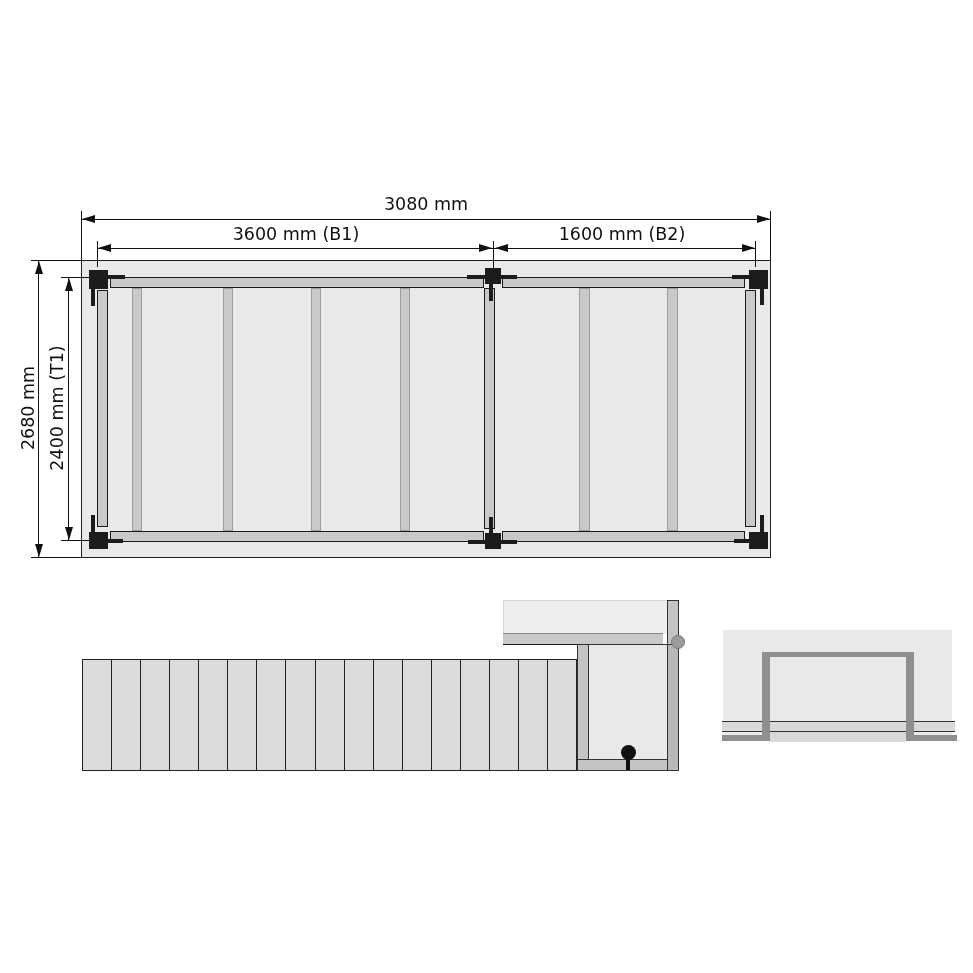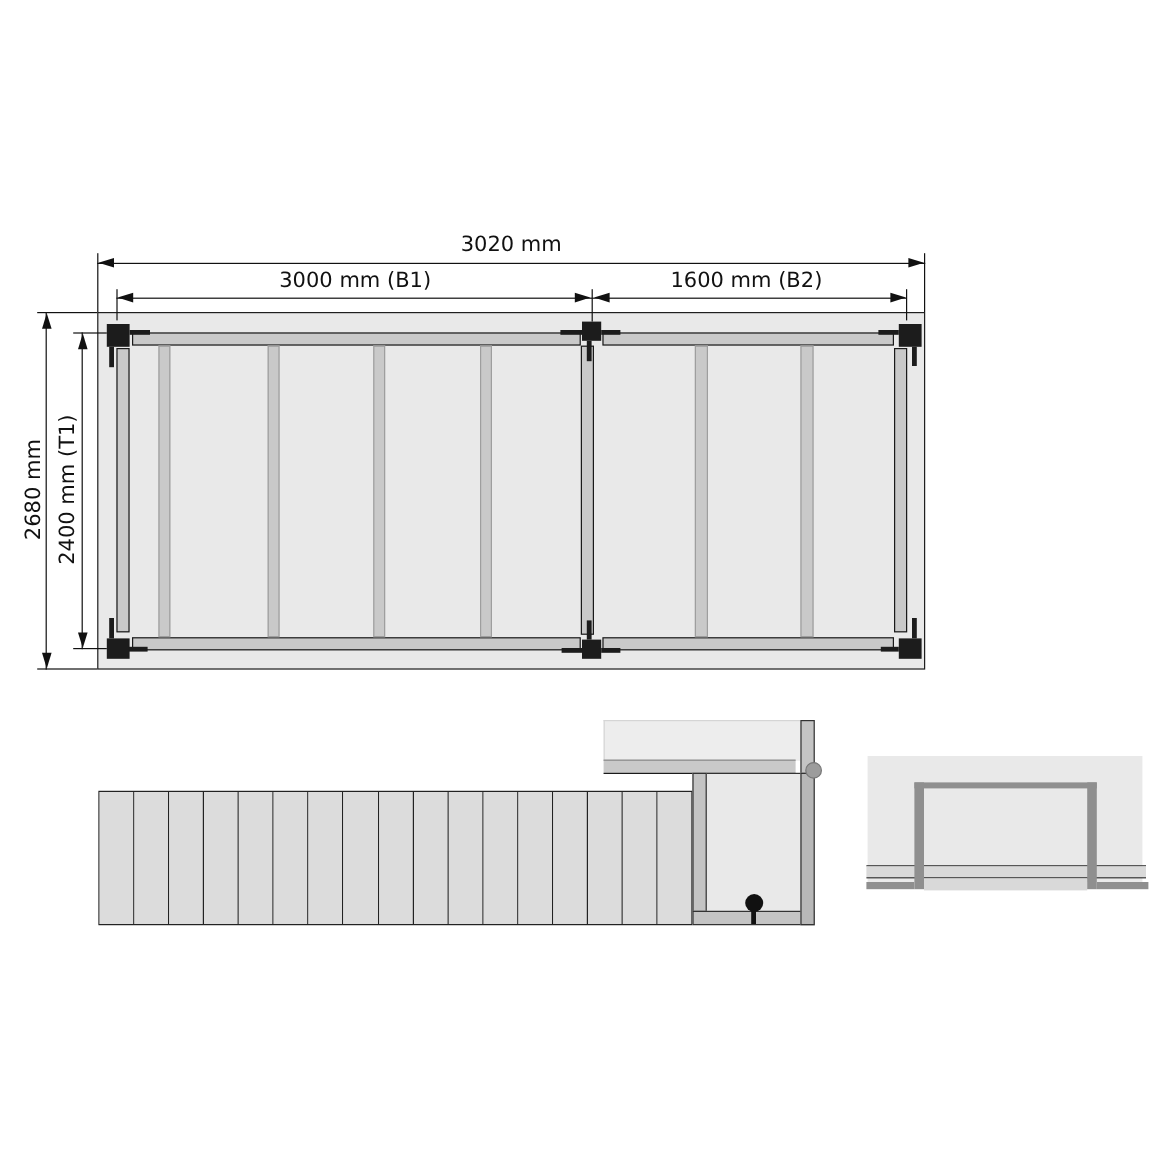--- a/index.html
+++ b/index.html
@@ -88,31 +88,31 @@
   <div class="abs arm" style="left:501px;top:540px;width:16px;height:4px;"></div>
   <div class="abs arm" style="left:489px;top:517px;width:4px;height:16px;"></div>
   <div class="abs arm" style="left:734px;top:539px;width:15px;height:4px;"></div>
   <div class="abs arm" style="left:760px;top:515px;width:4px;height:17px;"></div>
 
   <div class="abs dim-line-h" style="left:81px;top:219px;width:690px;"></div>
   <div class="abs arr arr-left" style="left:82px;top:215px;"></div>
   <div class="abs arr arr-right" style="left:757px;top:215px;"></div>
   <div class="abs ext-v" style="left:81px;top:211px;height:49px;"></div>
   <div class="abs ext-v" style="left:770px;top:211px;height:49px;"></div>
-  <div class="abs dim-label" style="left:276px;top:193px;width:300px;">3020 mm</div>
+  <div class="abs dim-label" style="left:276px;top:193px;width:300px;">3080 mm</div>
 
   <div class="abs dim-line-h" style="left:97px;top:248px;width:658px;"></div>
   <div class="abs arr arr-left" style="left:98px;top:244px;"></div>
   <div class="abs arr arr-right" style="left:479px;top:244px;"></div>
   <div class="abs arr arr-left" style="left:495px;top:244px;"></div>
   <div class="abs arr arr-right" style="left:742px;top:244px;"></div>
   <div class="abs ext-v" style="left:97px;top:241px;height:26px;"></div>
   <div class="abs ext-v" style="left:493px;top:241px;height:27px;"></div>
   <div class="abs ext-v" style="left:755px;top:241px;height:26px;"></div>
-  <div class="abs dim-label" style="left:146px;top:223px;width:300px;">3000 mm (B1)</div>
+  <div class="abs dim-label" style="left:146px;top:223px;width:300px;">3600 mm (B1)</div>
   <div class="abs dim-label" style="left:472px;top:223px;width:300px;">1600 mm (B2)</div>
 
   <div class="abs dim-line-v" style="left:38px;top:260px;height:298px;"></div>
   <div class="abs arr arr-up" style="left:35px;top:261px;"></div>
   <div class="abs arr arr-down" style="left:35px;top:544px;"></div>
   <div class="abs ext-h" style="left:31px;top:260px;width:50px;"></div>
   <div class="abs ext-h" style="left:31px;top:557px;width:50px;"></div>
   <div class="abs dim-label rot" style="left:-122px;top:397px;width:300px;height:22px;">2680 mm</div>
 
   <div class="abs dim-line-v" style="left:68px;top:277px;height:264px;"></div>

